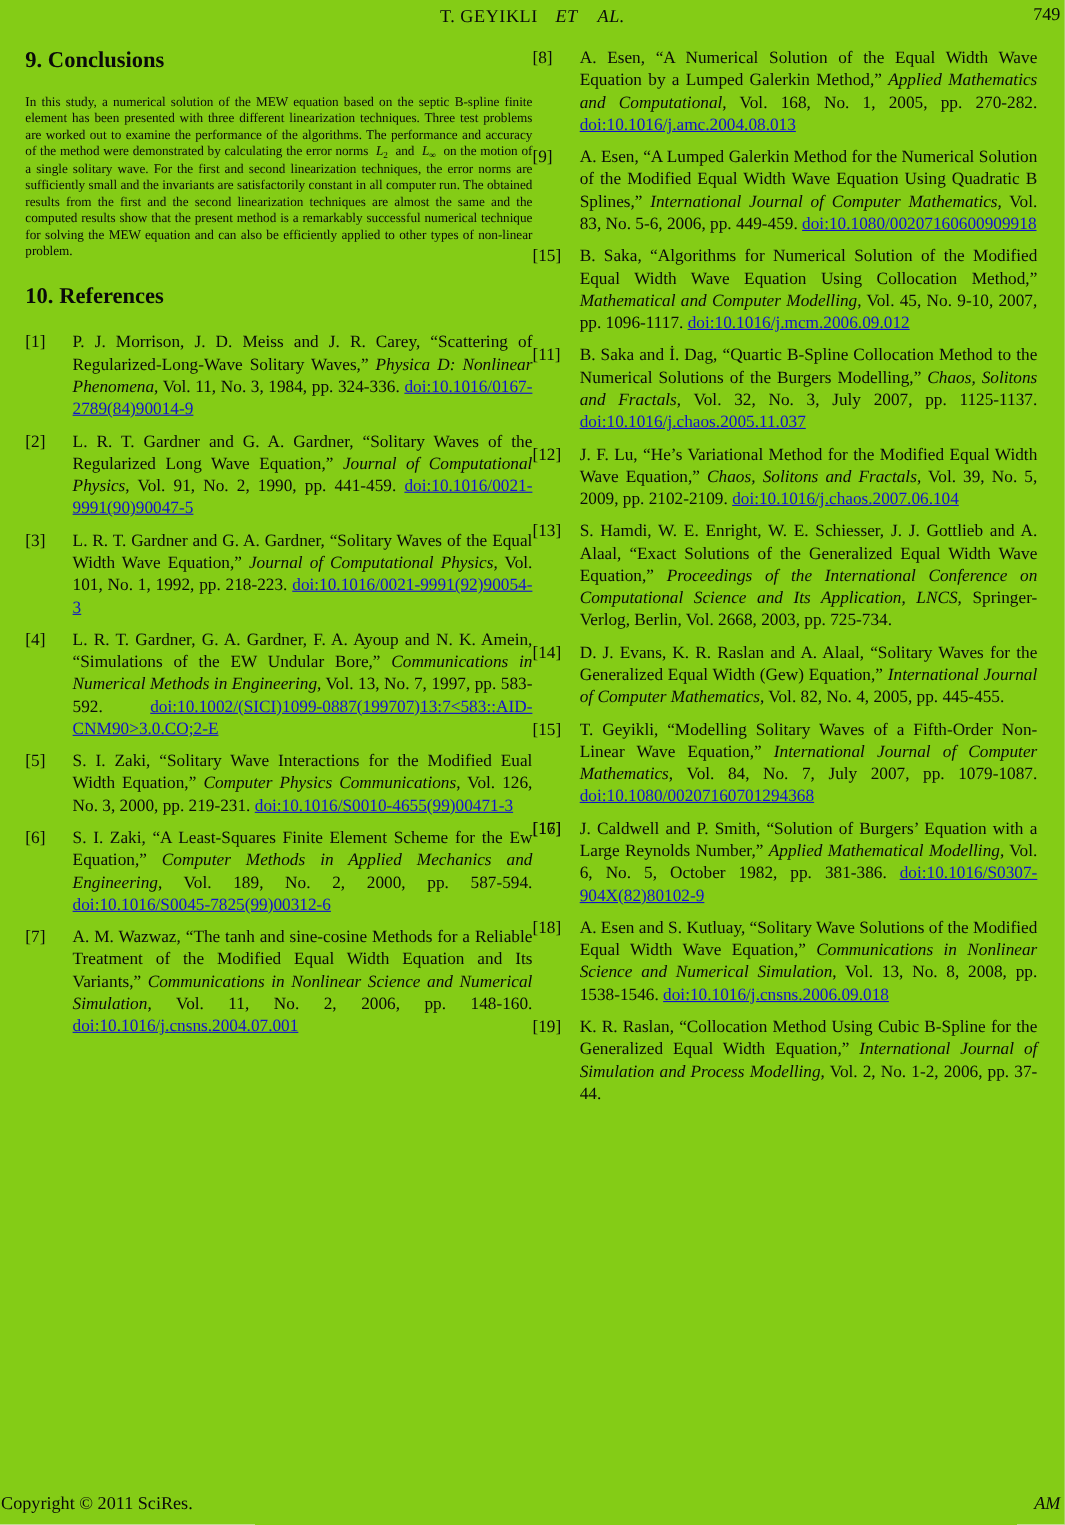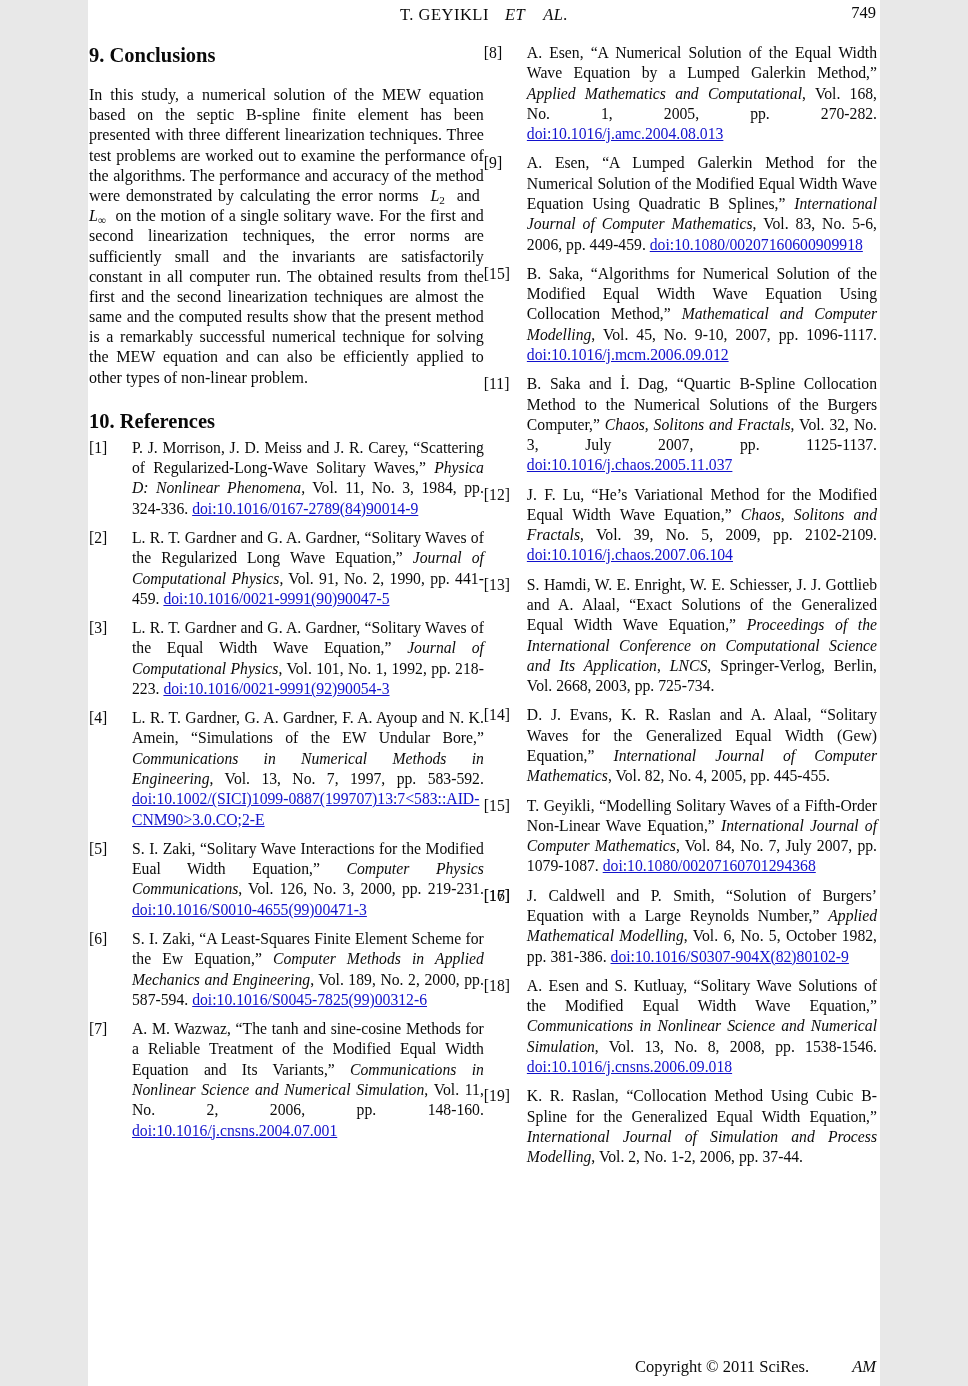--- a/index.html
+++ b/index.html
@@ -1,60 +1,60 @@
 <!DOCTYPE html>
 <html><head>
 <meta charset="utf-8">
 <style>
   html,body{margin:0;padding:0;background:#e8e8e8;}
   .page{
     position:relative;
-    width:792px;height:1386px;
+    width:968px;height:1386px;
     margin:0 auto;
-    background:#ffffff;
+    background:#84cc16;
     font-family:"Liberation Serif","DejaVu Serif",serif;
     color:#0a0a0a;
     overflow:hidden;
   }
   
   .hdr{position:relative;padding-top:5px;height:24px;font-size:16.5px;}
   .hdr-center{text-align:center;letter-spacing:0.5px;}
   .hdr-etal{font-style:italic;margin-left:16px;word-spacing:14px;}
   .hdr-page{position:absolute;right:4px;top:3px;}
   
   .cols{display:flex;justify-content:center;margin-top:14px;padding:0 3px 0 1px;}
   .col-left{width:461px;}
   .col-right{width:459px;}
   h2.sec{
     font-size:20.5px;line-height:1.22;
     font-weight:bold;margin:0 0 17px 0;
     font-family:inherit;
   }
-  h2.refs-h{margin:21px 0 4px 0;font-family:Liberation Serif, serif;}
+  h2.refs-h{margin:21px 0 19px 0;font-family:Liberation Serif, serif;}
   .para{
-    font-size:16px;line-height:1.262;
+    font-size:12px;line-height:1.262;
     text-align:justify;margin:0;
   }
   .it{font-style:italic;}
   .sub{font-size:70%;position:relative;top:0.28em;}
   .ref{
     position:relative;padding-left:43px;
     font-size:15.7px;line-height:1.292;
     text-align:justify;
     margin-bottom:9px;
   }
   .ref-label{position:absolute;left:0;top:0;}
   .doi{
     color:#1212cc;text-decoration:underline;
     cursor:pointer;overflow-wrap:anywhere;
   }
   
   .ftr{
     position:absolute;left:1px;right:4px;bottom:9px;
-    display:flex;justify-content:flex-end;
+    display:flex;justify-content:space-between;
     font-size:16.5px;
   }
   .ftr-abbrev{font-style:italic;margin-left:43px;}
 </style>
 </head>
 <body>
 
 <div class="page">
 
   <div class="hdr">
@@ -77,21 +77,21 @@
           <div class="ref"><span class="ref-label">[6]</span><span><span>S. I. Zaki, “A Least-Squares Finite Element Scheme for the Ew Equation,” </span><span class="it">Computer Methods in Applied Mechanics and Engineering</span><span>, Vol. 189, No. 2, 2000, pp. 587-594. </span><span class="doi">doi:10.1016/S0045-7825(99)00312-6</span></span></div>
           <div class="ref"><span class="ref-label">[7]</span><span><span>A. M. Wazwaz, “The tanh and sine-cosine Methods for a Reliable Treatment of the Modified Equal Width Equation and Its Variants,” </span><span class="it">Communications in Nonlinear Science and Numerical Simulation</span><span>, Vol. 11, No. 2, 2006, pp. 148-160. </span><span class="doi">doi:10.1016/j.cnsns.2004.07.001</span></span></div>
         </div>
     </div>
 
     <div class="col-right">
       <div>
           <div class="ref"><span class="ref-label">[8]</span><span><span>A. Esen, “A Numerical Solution of the Equal Width Wave Equation by a Lumped Galerkin Method,” </span><span class="it">Applied Mathematics and Computational</span><span>, Vol. 168, No. 1, 2005, pp. 270-282. </span><span class="doi">doi:10.1016/j.amc.2004.08.013</span></span></div>
           <div class="ref"><span class="ref-label">[9]</span><span><span>A. Esen, “A Lumped Galerkin Method for the Numerical Solution of the Modified Equal Width Wave Equation Using Quadratic B Splines,” </span><span class="it">International Journal of Computer Mathematics</span><span>, Vol. 83, No. 5-6, 2006, pp. 449-459. </span><span class="doi">doi:10.1080/00207160600909918</span></span></div>
           <div class="ref"><span class="ref-label">[15]</span><span><span>B. Saka, “Algorithms for Numerical Solution of the Modified Equal Width Wave Equation Using Collocation Method,” </span><span class="it">Mathematical and Computer Modelling</span><span>, Vol. 45, No. 9-10, 2007, pp. 1096-1117. </span><span class="doi">doi:10.1016/j.mcm.2006.09.012</span></span></div>
-          <div class="ref"><span class="ref-label">[11]</span><span><span>B. Saka and İ. Dag, “Quartic B-Spline Collocation Method to the Numerical Solutions of the Burgers Computer,” </span><span class="it">Chaos, Solitons and Fractals</span><span>, Vol. 32, No. 3, July 2007, pp. 1125-1137. </span><span class="doi">doi:10.1016/j.chaos.2005.11.037</span></span></div>
+          <div class="ref"><span class="ref-label">[11]</span><span><span>B. Saka and İ. Dag, “Quartic B-Spline Collocation Method to the Numerical Solutions of the Burgers Modelling,” </span><span class="it">Chaos, Solitons and Fractals</span><span>, Vol. 32, No. 3, July 2007, pp. 1125-1137. </span><span class="doi">doi:10.1016/j.chaos.2005.11.037</span></span></div>
           <div class="ref"><span class="ref-label">[12]</span><span><span>J. F. Lu, “He’s Variational Method for the Modified Equal Width Wave Equation,” </span><span class="it">Chaos, Solitons and Fractals</span><span>, Vol. 39, No. 5, 2009, pp. 2102-2109. </span><span class="doi">doi:10.1016/j.chaos.2007.06.104</span></span></div>
           <div class="ref"><span class="ref-label">[13]</span><span><span>S. Hamdi, W. E. Enright, W. E. Schiesser, J. J. Gottlieb and A. Alaal, “Exact Solutions of the Generalized Equal Width Wave Equation,” </span><span class="it">Proceedings of the International Conference on Computational Science and Its Application</span><span>, </span><span class="it">LNCS</span><span>, Springer-Verlog, Berlin, Vol. 2668, 2003, pp. 725-734.</span></span></div>
           <div class="ref"><span class="ref-label">[14]</span><span><span>D. J. Evans, K. R. Raslan and A. Alaal, “Solitary Waves for the Generalized Equal Width (Gew) Equation,” </span><span class="it">International Journal of Computer Mathematics</span><span>, Vol. 82, No. 4, 2005, pp. 445-455.</span></span></div>
           <div class="ref"><span class="ref-label">[15]</span><span><span>T. Geyikli, “Modelling Solitary Waves of a Fifth-Order Non-Linear Wave Equation,” </span><span class="it">International Journal of Computer Mathematics</span><span>, Vol. 84, No. 7, July 2007, pp. 1079-1087. </span><span class="doi">doi:10.1080/00207160701294368</span></span></div>
           <div class="ref"><span class="ref-label">[16]</span></div>
           <div class="ref"><span class="ref-label">[17]</span><span><span>J. Caldwell and P. Smith, “Solution of Burgers’ Equation with a Large Reynolds Number,” </span><span class="it">Applied Mathematical Modelling</span><span>, Vol. 6, No. 5, October 1982, pp. 381-386. </span><span class="doi">doi:10.1016/S0307-904X(82)80102-9</span></span></div>
           <div class="ref"><span class="ref-label">[18]</span><span><span>A. Esen and S. Kutluay, “Solitary Wave Solutions of the Modified Equal Width Wave Equation,” </span><span class="it">Communications in Nonlinear Science and Numerical Simulation</span><span>, Vol. 13, No. 8, 2008, pp. 1538-1546. </span><span class="doi">doi:10.1016/j.cnsns.2006.09.018</span></span></div>
           <div class="ref"><span class="ref-label">[19]</span><span><span>K. R. Raslan, “Collocation Method Using Cubic B-Spline for the Generalized Equal Width Equation,” </span><span class="it">International Journal of Simulation and Process Modelling</span><span>, Vol. 2, No. 1-2, 2006, pp. 37-44.</span></span></div>
         </div>
     </div>

